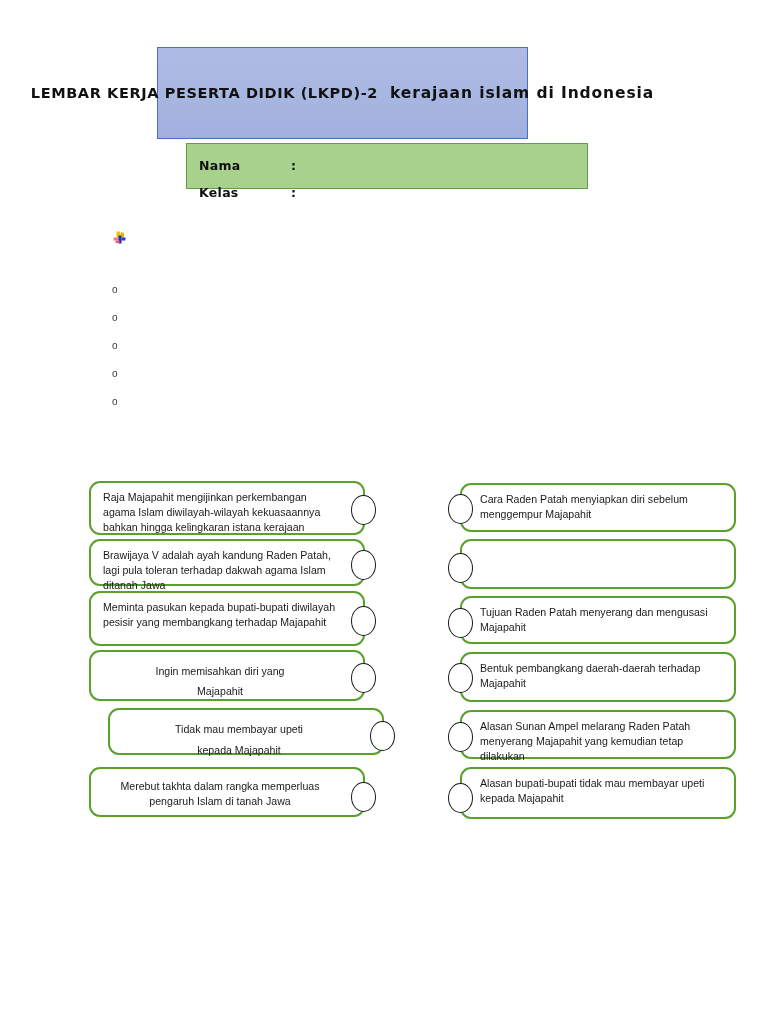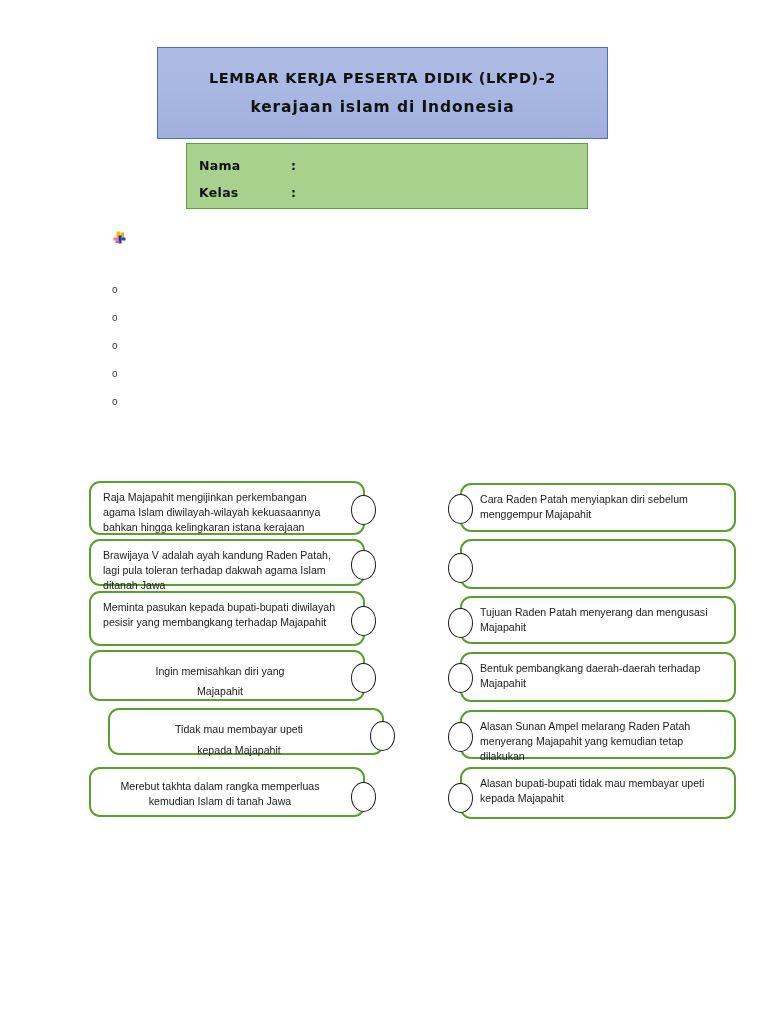--- a/index.html
+++ b/index.html
@@ -18,27 +18,27 @@
     position: absolute;
     inset: 0;
     background: #ffffff;
   }
 
   
   .title-banner {
     position: absolute;
     left: 157px;
     top: 47px;
-    width: 451px;
+    width: 371px;
     height: 92px;
     background: linear-gradient(180deg, #aebbe3 0%, #a9b8e2 45%, #a0afdc 100%);
     border: 1.5px solid #4a6fbf;
     box-sizing: border-box;
     display: flex;
-    flex-direction: column;
+    flex-direction: row;
     align-items: center;
     justify-content: center;
     gap: 12px;
   }
   .title-line1 {
     font-family: "DejaVu Sans", sans-serif;
     font-weight: bold;
     font-size: 14.5px;
     letter-spacing: 0.6px;
     color: #111111;
@@ -54,21 +54,21 @@
     text-align: left;
     white-space: nowrap;
   }
 
   
   .identity-box {
     position: absolute;
     left: 186px;
     top: 143px;
     width: 402px;
-    height: 66px;
+    height: 46px;
     background: #a9d18e;
     border: 1.5px solid #5f9e43;
     box-sizing: border-box;
     padding: 8px 0 0 12px;
   }
   .identity-row {
     display: flex;
     align-items: center;
     height: 27px;
   }
@@ -277,21 +277,21 @@
       <div class="knob" style="top:11px;"></div>
     </div>
 
     <div class="card card-left" style="top:708px;height:47px;margin-left:19px;">
       <div class="card-text centered" style="top:12px;">Tidak mau membayar upeti</div>
       <div class="card-text centered" style="top:33px;text-align:center;">kepada  Majapahit</div>
       <div class="knob" style="top:11px;"></div>
     </div>
 
     <div class="card card-left" style="top:767px;height:50px;">
-      <div class="card-text centered" style="top:10px;">Merebut takhta dalam rangka memperluas kemudian Islam di tanah Jawa</div>
+      <div class="card-text centered" style="top:10px;">Merebut takhta dalam rangka memperluas pengaruh Islam di tanah Jawa</div>
       <div class="knob" style="top:13px;"></div>
     </div>
 
     <div class="card card-right" style="top:483px;height:49px;">
       <div class="card-text">Cara Raden Patah menyiapkan diri sebelum menggempur Majapahit</div>
       <div class="knob" style="top:9px;"></div>
     </div>
 
     <div class="card card-right" style="top:539px;height:50px;">
       <div class="knob" style="top:12px;"></div>

